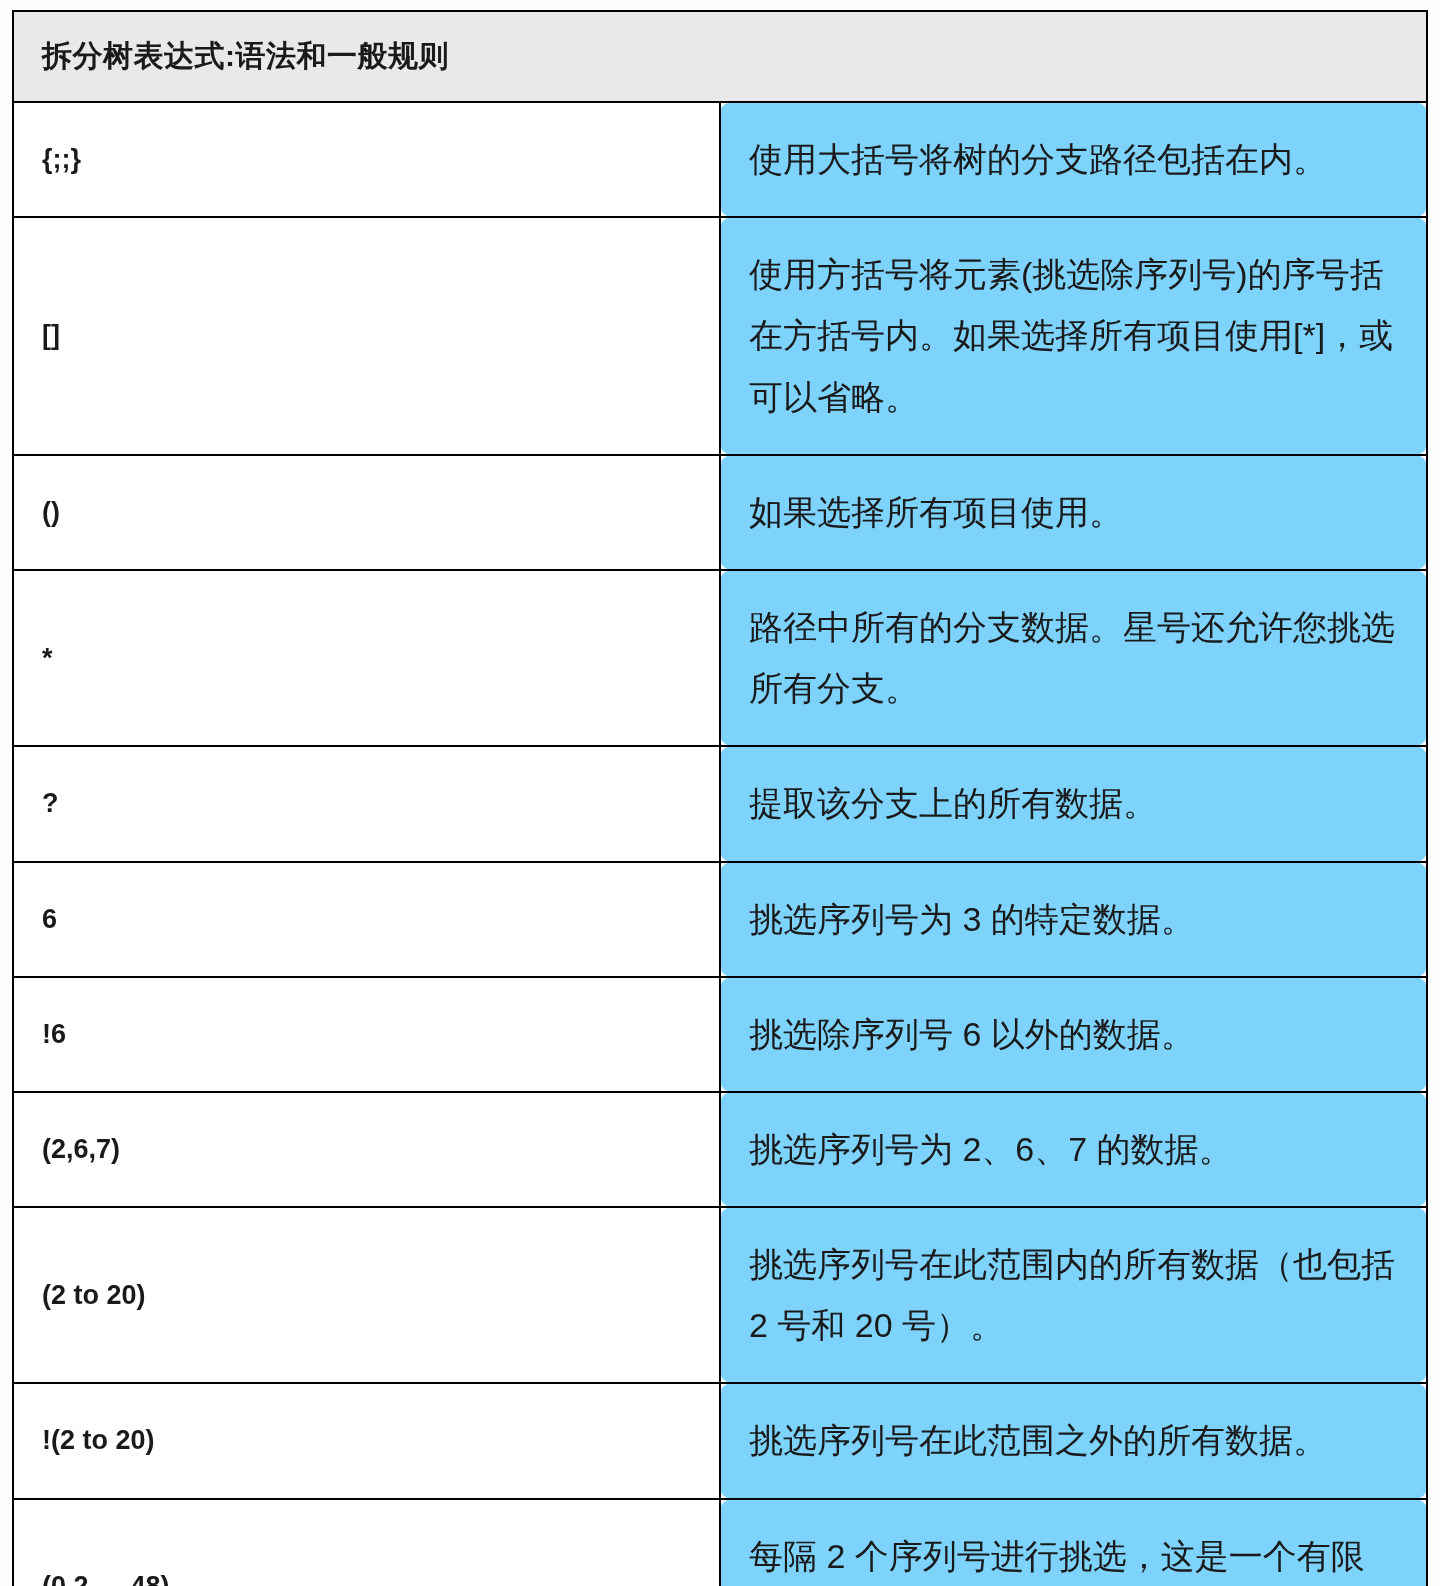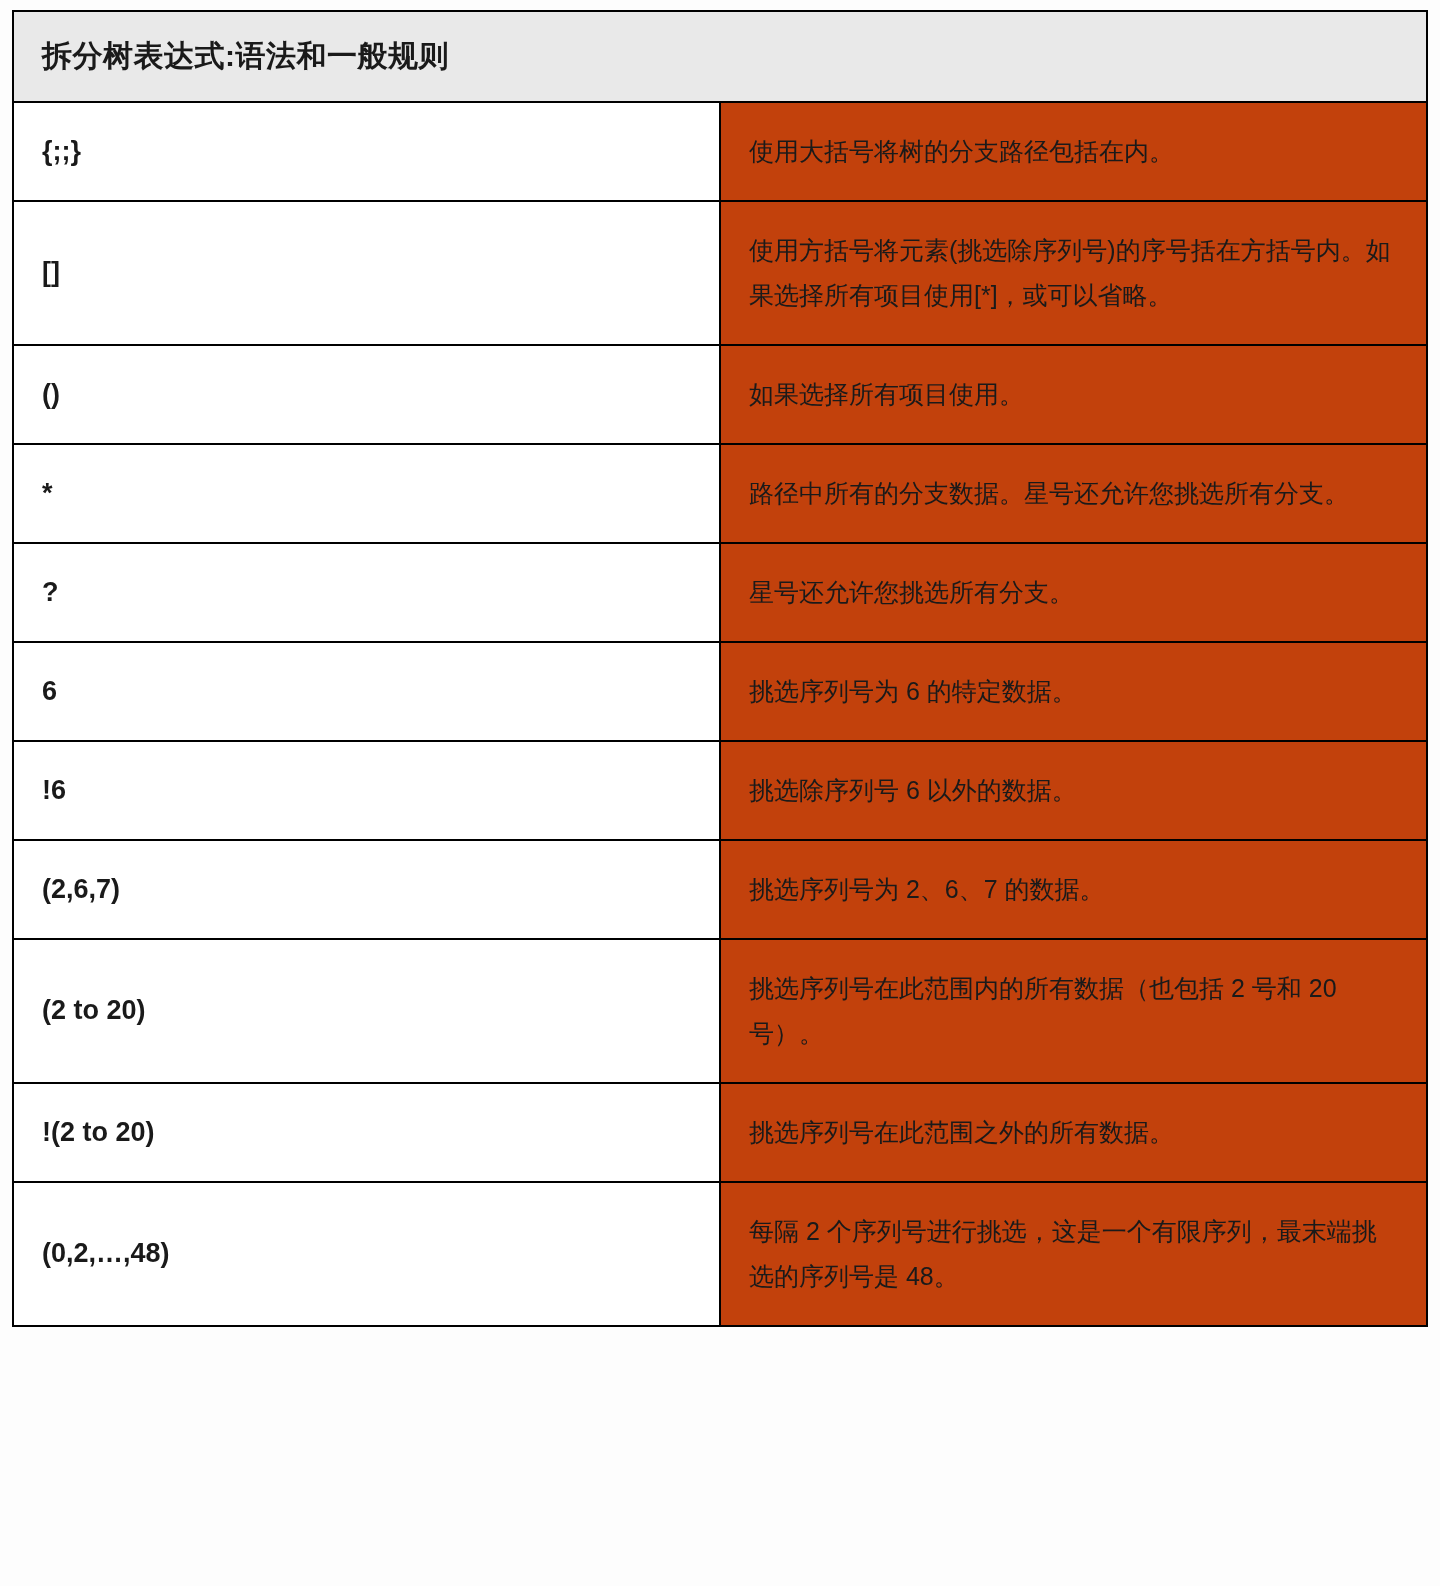--- a/index.html
+++ b/index.html
@@ -40,24 +40,25 @@
   td.sym {
     width: 280px;
     font-weight: bold;
     font-size: 27px;
     padding: 26px 14px 26px 28px;
     line-height: 1.6;
     background: #fff;
     word-break: break-word;
   }
   td.desc {
-    font-size: 25px;
+    font-size: 34px;
     padding: 26px 30px 26px 28px;
     line-height: 1.8;
-    background: #c2410c;
+    background: #7dd3fc;
+    border-radius: 12px;
   }
 </style>
 </head>
 <body>
 
 <div class="table-wrap">
   <table class="rules">
     <thead>
       <tr>
         <th class="title-cell" colspan="2">拆分树表达式:语法和一般规则</th>
@@ -75,25 +76,25 @@
       <tr>
         <td class="sym">()</td>
         <td class="desc">如果选择所有项目使用。</td>
       </tr>
       <tr>
         <td class="sym">*</td>
         <td class="desc">路径中所有的分支数据。星号还允许您挑选所有分支。</td>
       </tr>
       <tr>
         <td class="sym">?</td>
-        <td class="desc">星号还允许您挑选所有分支。</td>
+        <td class="desc">提取该分支上的所有数据。</td>
       </tr>
       <tr>
         <td class="sym">6</td>
-        <td class="desc">挑选序列号为 6 的特定数据。</td>
+        <td class="desc">挑选序列号为 3 的特定数据。</td>
       </tr>
       <tr>
         <td class="sym">!6</td>
         <td class="desc">挑选除序列号 6 以外的数据。</td>
       </tr>
       <tr>
         <td class="sym">(2,6,7)</td>
         <td class="desc">挑选序列号为 2、6、7 的数据。</td>
       </tr>
       <tr>

